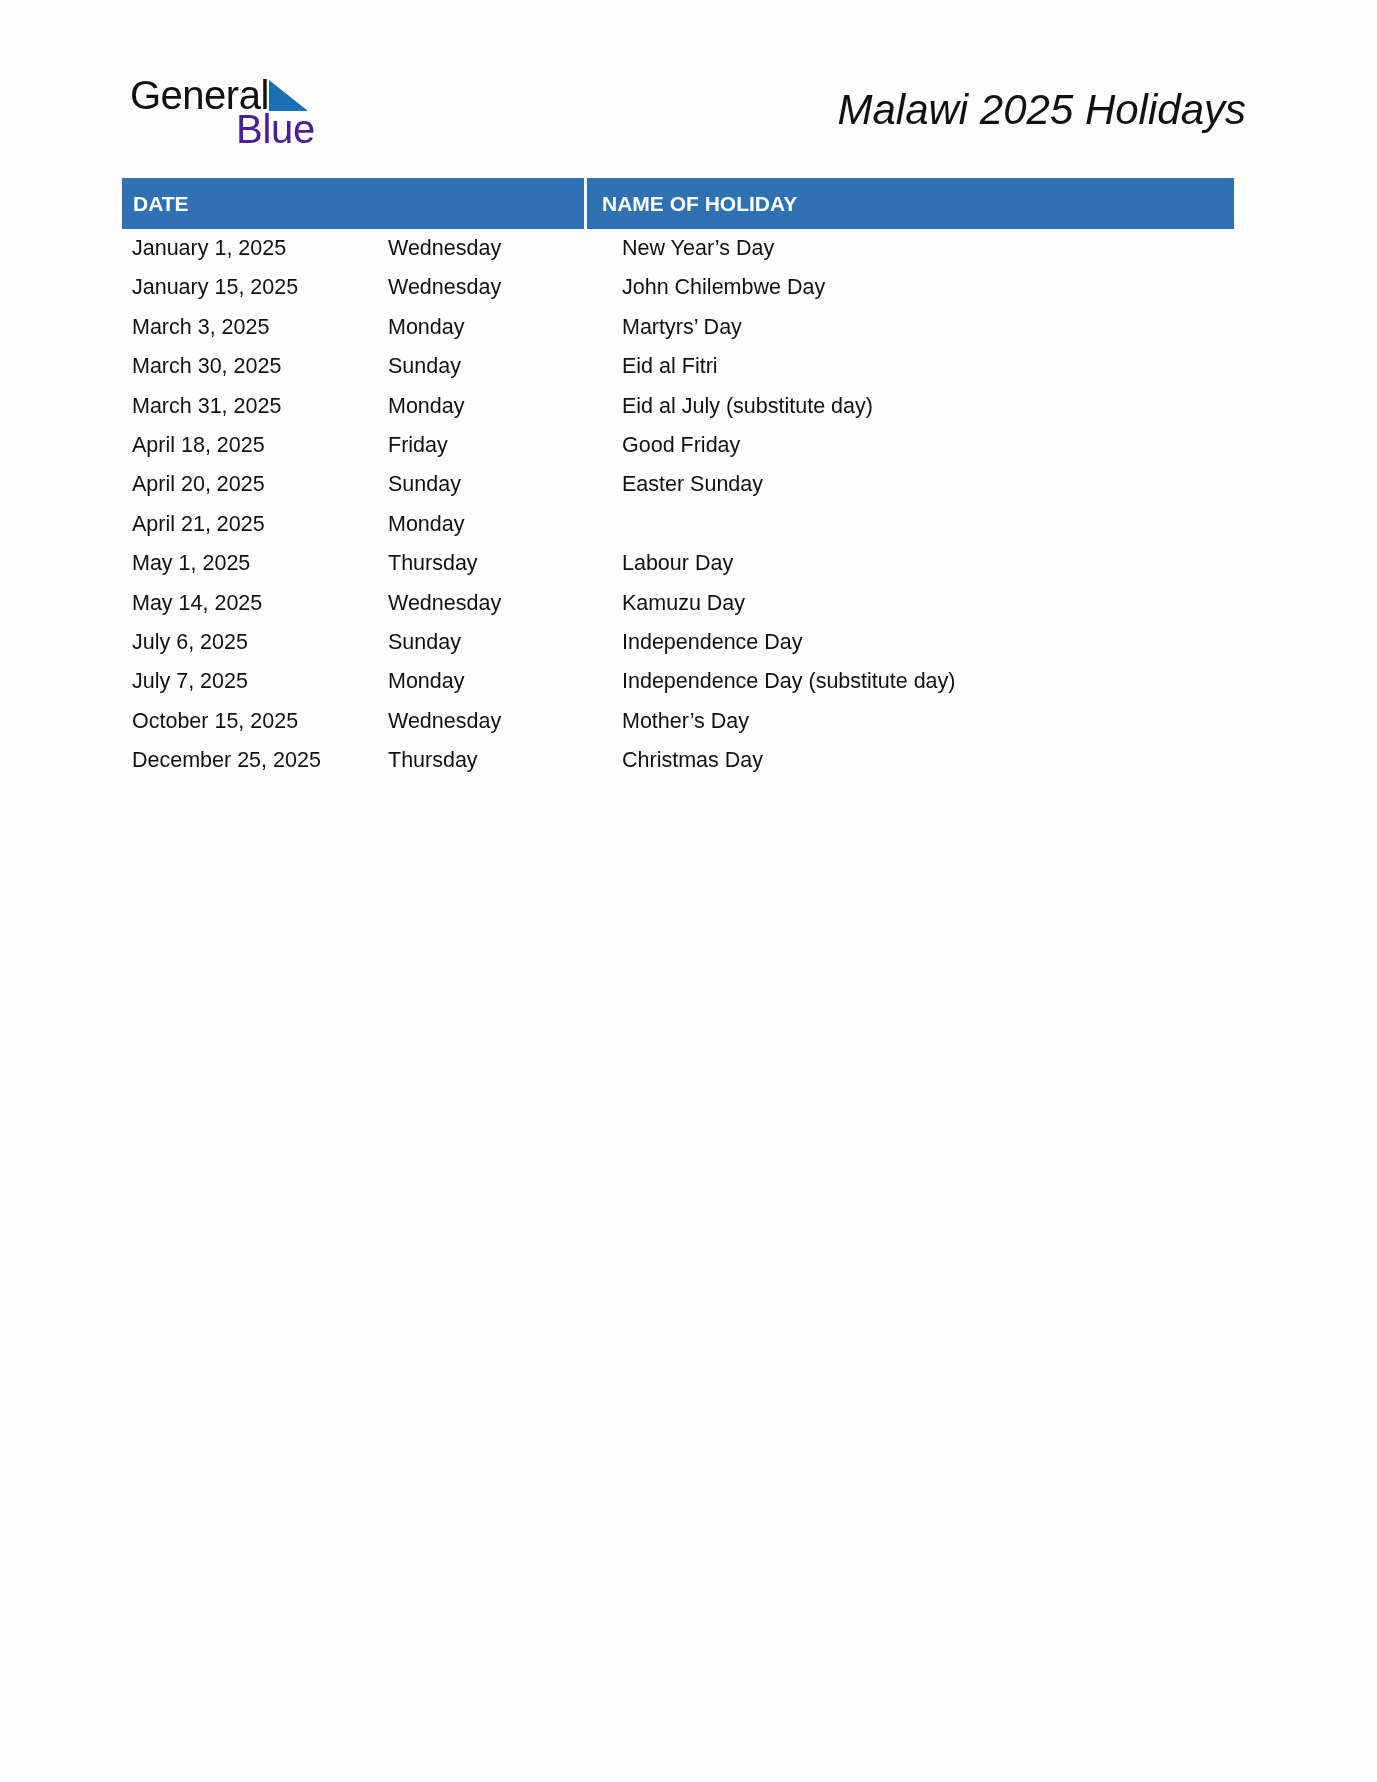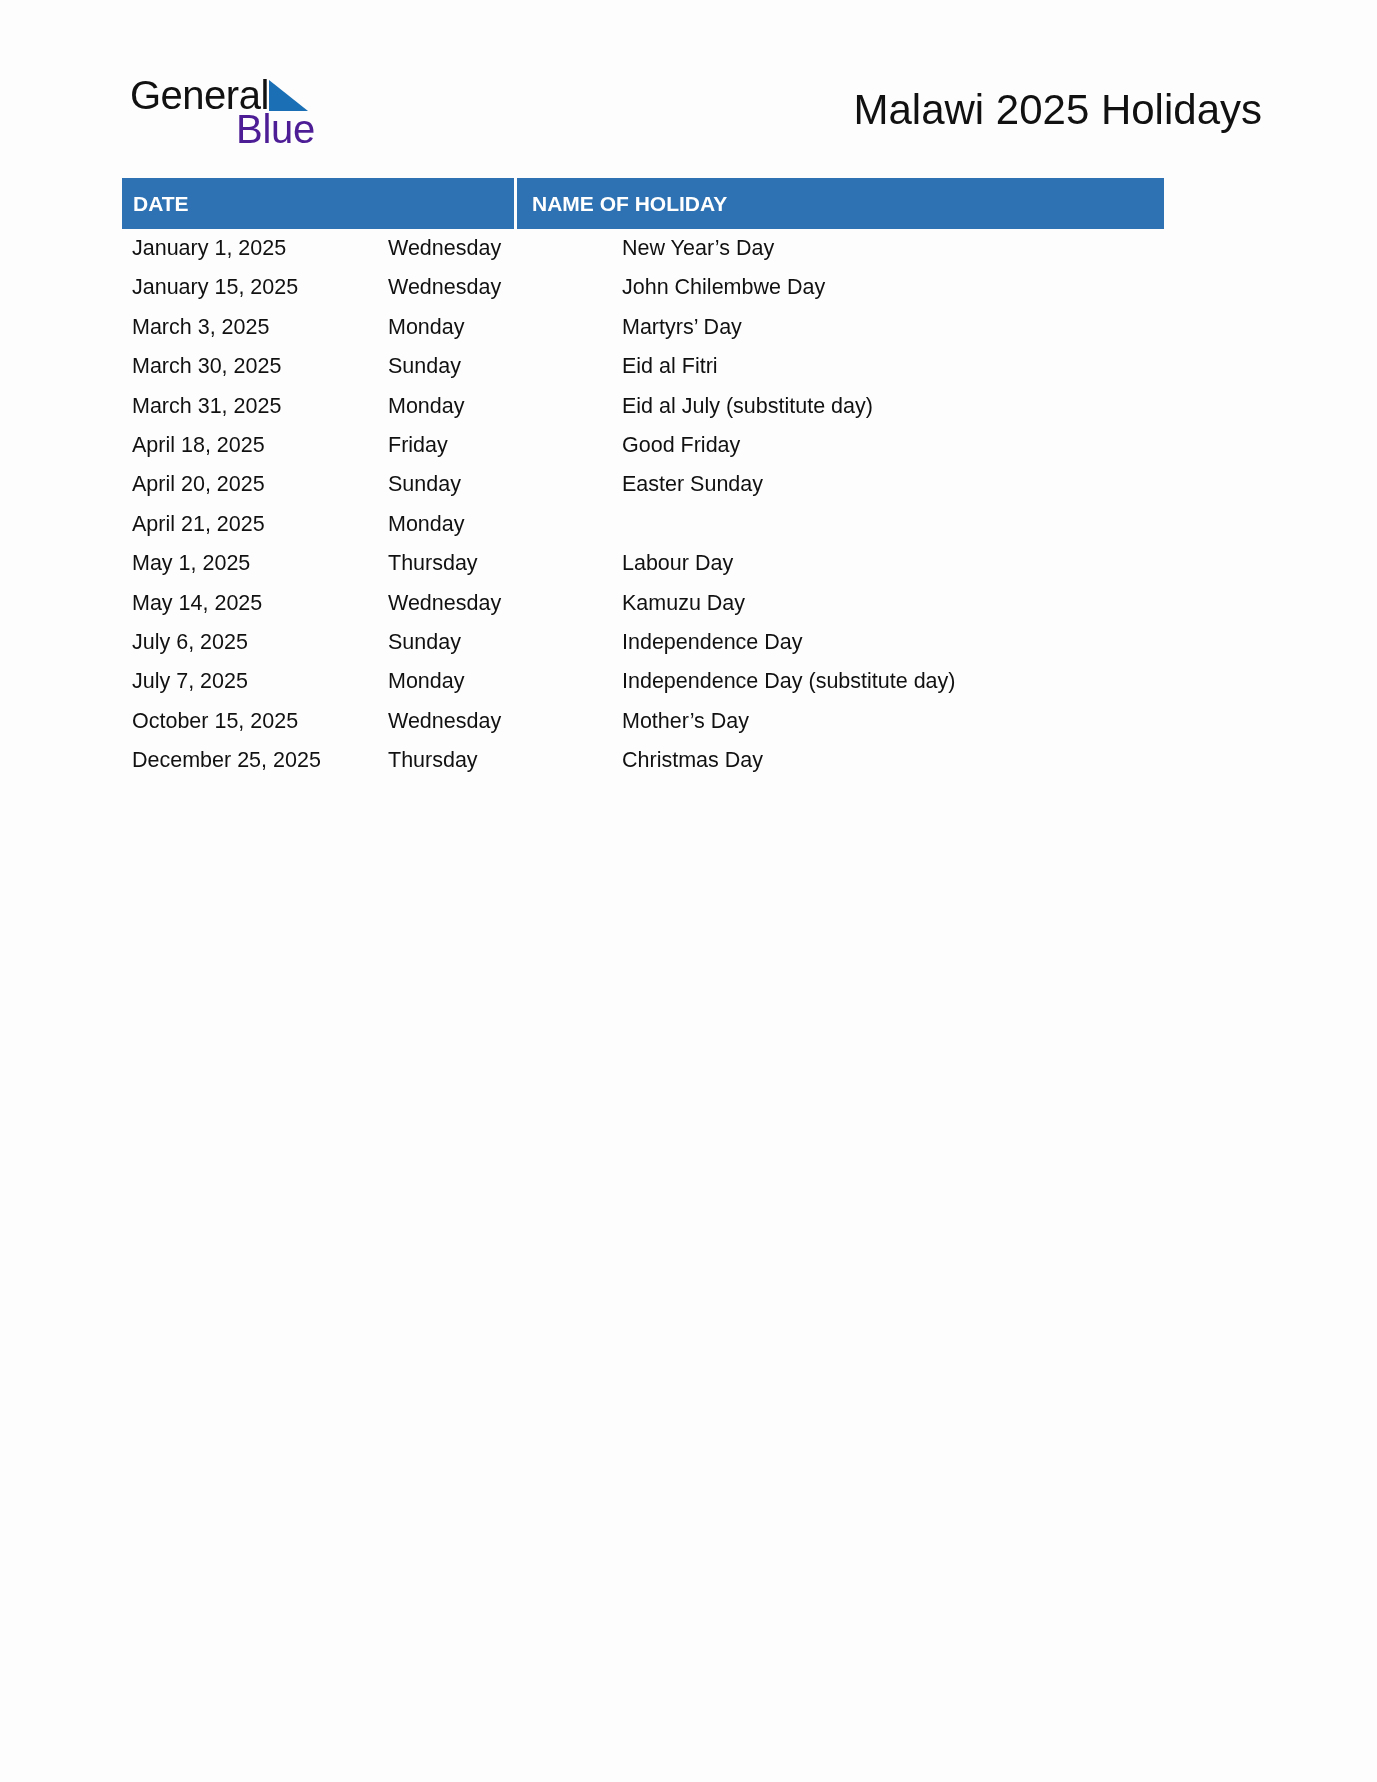--- a/index.html
+++ b/index.html
@@ -55,26 +55,27 @@
       top: 8px;
       width: 0;
       height: 0;
       border-top: 31px solid #1a6fb5;
       border-right: 39px solid transparent;
       transform: scaleY(-1);
     }
     
     .doc-title {
       position: absolute;
-      right: 115px;
+      right: 131px;
       top: 84px;
       font-size: 42px;
       line-height: 52px;
       color: #111111;
       white-space: nowrap;
+      font-style: italic;
     }
     
     .holiday-table {
       position: absolute;
       left: 122px;
       top: 178px;
       width: 1136px;
     }
     .table-header {
       display: flex;
@@ -84,21 +85,21 @@
       background: #2e72b3;
       color: #ffffff;
       font-weight: bold;
       font-size: 21px;
       line-height: 51px;
       box-sizing: border-box;
       padding-left: 11px;
       white-space: nowrap;
     }
     .th-date {
-      width: 392px;
+      width: 462px;
     }
     .th-gap {
       width: 3px;
       background: #fdfdfd;
     }
     .th-name {
       width: 647px;
       padding-left: 15px;
     }
     .table-body {

